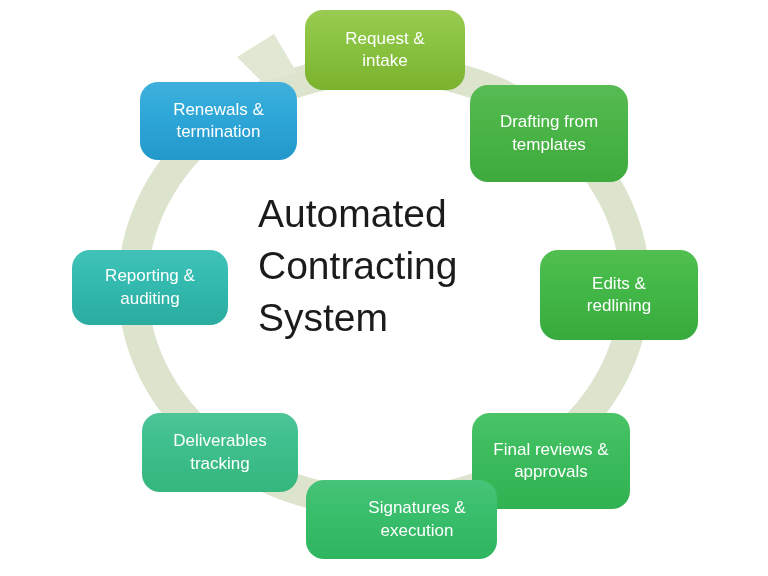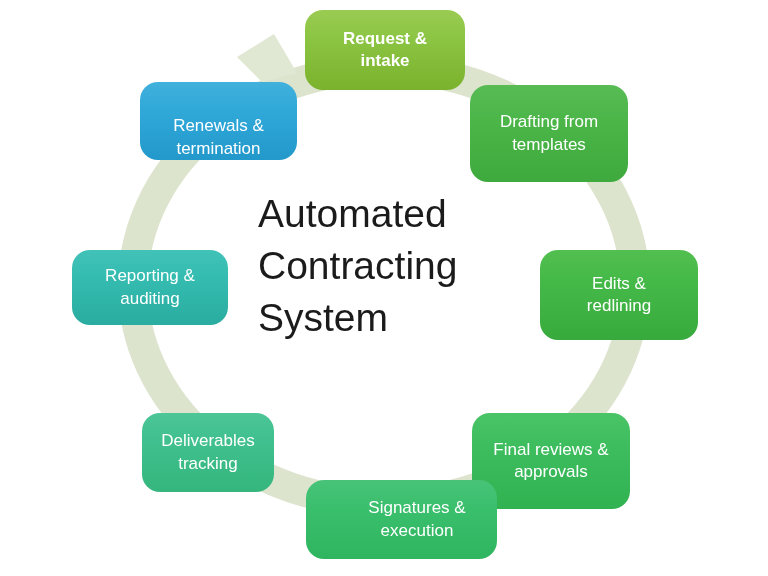--- a/index.html
+++ b/index.html
@@ -31,41 +31,41 @@
     color: #ffffff;
     font-size: 17px;
     line-height: 1.32;
   }
   .step .label {
     display: inline-block;
   }
   
   .s1 { left: 305px; top: 10px;  width: 160px; height: 80px;
         background: linear-gradient(to bottom, #9acb52 0%, #8cc543 35%, #7ab22d 100%); }
-  .s1 .label { max-width: 120px; font-weight: bold; }
+  .s1 .label { max-width: 120px; }
   .s2 { left: 470px; top: 85px;  width: 158px; height: 97px;
         background: linear-gradient(to bottom, #58bb54 0%, #4cb649 35%, #3ea93c 100%); }
   .s2 .label { max-width: 122px; }
   .s3 { left: 540px; top: 250px; width: 158px; height: 90px;
         background: linear-gradient(to bottom, #52bf50 0%, #44b948 35%, #38aa3d 100%); }
   .s3 .label { max-width: 92px; }
   .s4 { left: 472px; top: 413px; width: 158px; height: 96px;
         background: linear-gradient(to bottom, #4ac467 0%, #3dbd5e 35%, #31b251 100%); }
   .s4 .label { max-width: 136px; }
   .s5 { left: 306px; top: 480px; width: 160px; height: 79px;
         background: linear-gradient(to bottom, #47c378 0%, #3abf6d 35%, #2fb45f 100%); padding-left: 31px; }
   .s5 .label { max-width: 122px; }
-  .s6 { left: 142px; top: 413px; width: 132px; height: 79px;
+  .s6 { left: 142px; top: 413px; width: 156px; height: 79px;
         background: linear-gradient(to bottom, #4cc597 0%, #40c08e 35%, #34b67d 100%); }
   .s6 .label { max-width: 112px; }
   .s7 { left: 72px;  top: 250px; width: 156px; height: 75px;
         background: linear-gradient(to bottom, #42c2b8 0%, #35bcb1 35%, #2aaca0 100%); }
   .s7 .label { max-width: 106px; }
   .s8 { left: 140px; top: 82px;  width: 157px; height: 78px;
-        background: linear-gradient(to bottom, #41b0dc 0%, #30a9d9 35%, #2398cb 100%); align-items: flex-end; }
+        background: linear-gradient(to bottom, #41b0dc 0%, #30a9d9 35%, #2398cb 100%); }
   .s8 .label { max-width: 118px; }
 
   .center-title {
     position: absolute;
     left: 384px;
     top: 188px;
     transform: translateX(-50%);
     width: 252px;
     text-align: left;
     color: #1b1b1b;

